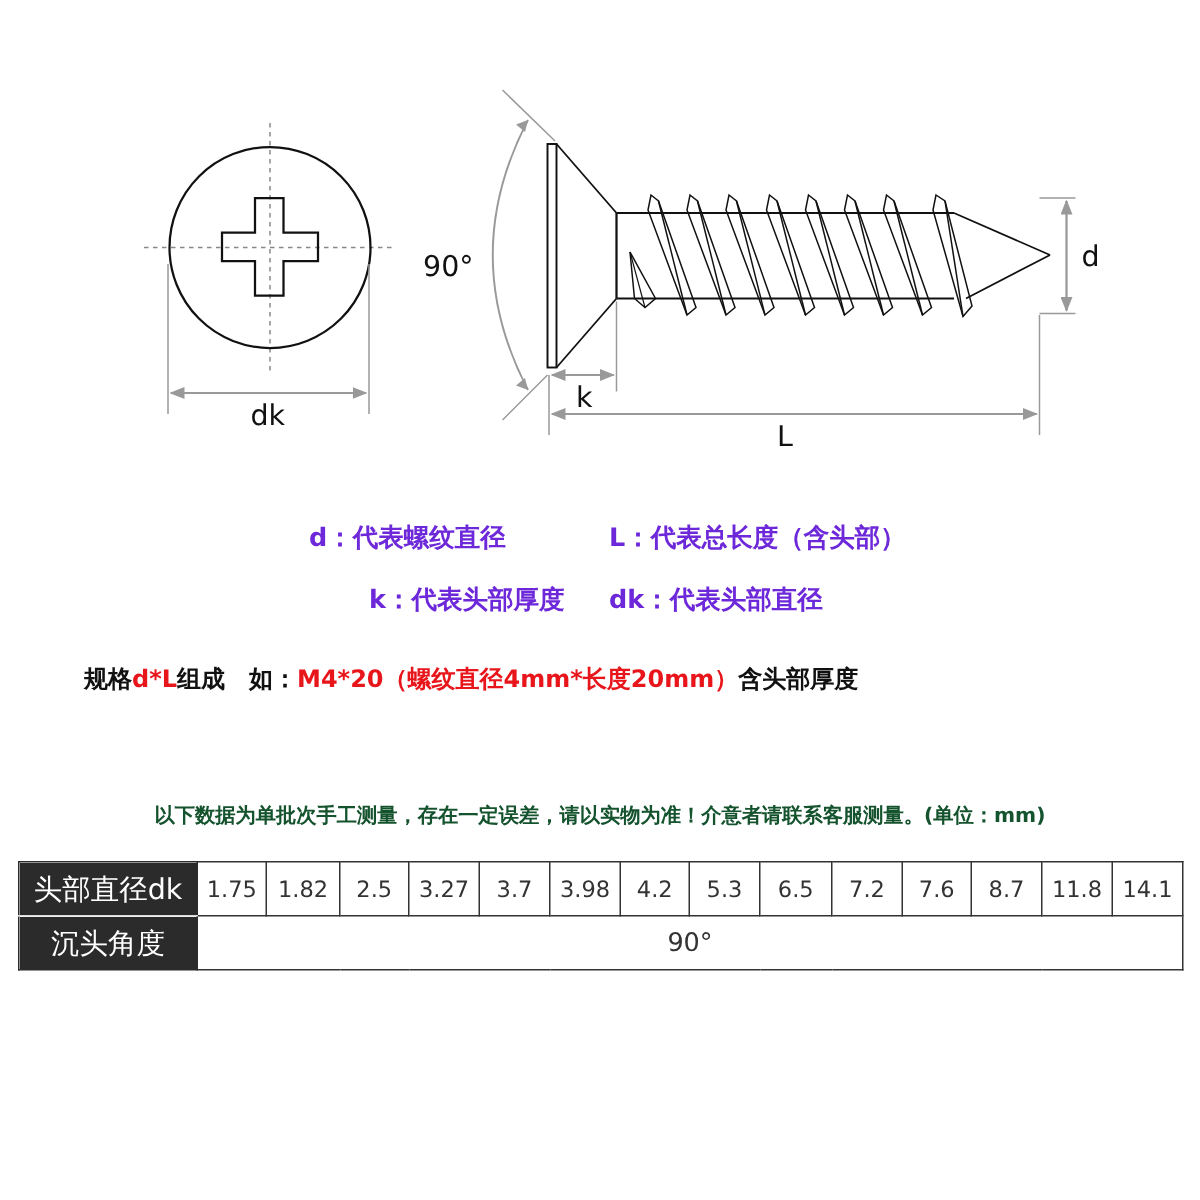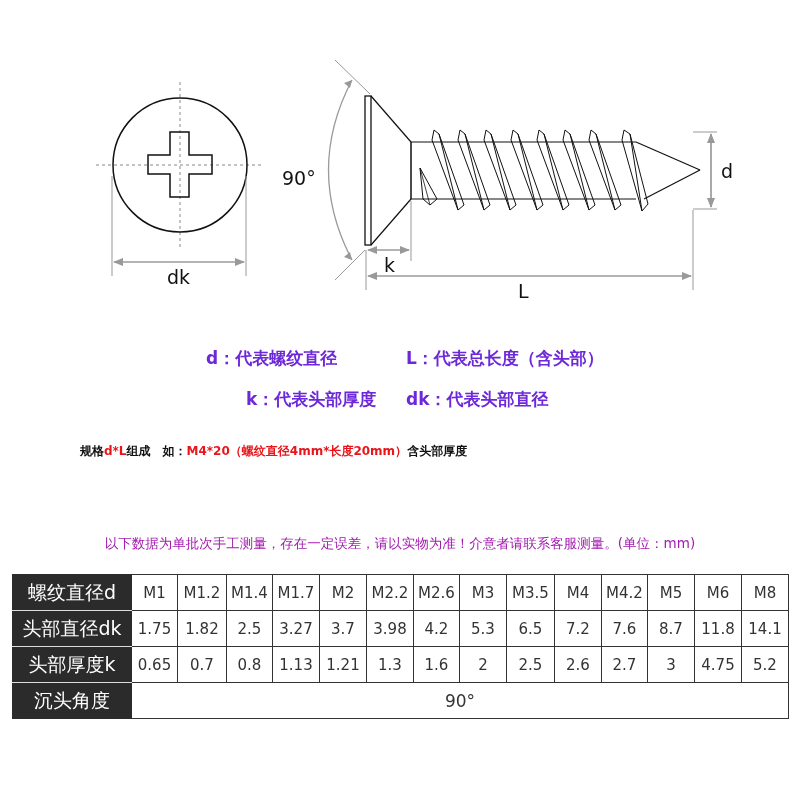--- a/index.html
+++ b/index.html
@@ -1,22 +1,22 @@
 <!DOCTYPE html>
 <html><head>
 <meta charset="utf-8">
 <style>
   html,body{margin:0;padding:0;background:#fff;}
   body{width:800px;height:800px;position:relative;overflow:hidden;font-family:"DejaVu Sans","Liberation Sans",sans-serif;color:#111;}
   svg.diagram{position:absolute;left:0;top:0;}
   .dimlabel{position:absolute;font-size:19px;color:#111;font-family:"DejaVu Sans",sans-serif;}
   .legend{position:absolute;font-size:17px;font-weight:bold;color:#6d28d9;white-space:nowrap;font-family:"DejaVu Sans",sans-serif;}
-  .spec{position:absolute;left:56px;top:443px;font-size:12px;font-weight:bold;white-space:nowrap;font-family:"DejaVu Sans",sans-serif;margin-left:24px;}
+  .spec{position:absolute;left:56px;top:443px;font-size:16px;font-weight:bold;white-space:nowrap;font-family:"DejaVu Sans",sans-serif;}
   .red{color:#e8151b;}
-  .note{position:absolute;left:0;width:800px;top:535px;text-align:center;font-size:13.5px;font-weight:normal;color:#a21caf;white-space:nowrap;font-family:"DejaVu Sans",sans-serif;}
+  .note{position:absolute;left:0;width:800px;top:535px;text-align:center;font-size:13.5px;font-weight:bold;color:#14532d;white-space:nowrap;font-family:"DejaVu Sans",sans-serif;}
   table.spec-table{position:absolute;left:12px;top:574px;border-collapse:collapse;table-layout:fixed;}
   table.spec-table td{border:1.5px solid #333;height:35px;padding:0;text-align:center;font-size:15px;color:#333;font-family:"DejaVu Sans",sans-serif;white-space:nowrap;overflow:hidden;}
   table.spec-table td.rowhead{background:#2b2b2b;color:#fff;font-size:19px;border-color:#2b2b2b;border-bottom:1.5px solid #ddd;}
   table.spec-table tr:last-child td.rowhead{border-bottom:1.5px solid #2b2b2b;}
   table.spec-table td.angle{font-size:17px;}
 </style>
 </head>
 <body>
 
 <svg class="diagram" width="800" height="320" viewBox="0 0 800 320">
@@ -124,69 +124,35 @@
       <col style="width:46px">
       <col style="width:47px">
       <col style="width:48px">
       <col style="width:47px">
       <col style="width:46px">
       <col style="width:47px">
       <col style="width:47px">
       <col style="width:47px">
   </colgroup>
   <tbody>
-      <tr>
-    <td class="rowhead">螺纹直径d</td>
-    <td>M1</td>
-    <td>M1.2</td>
-    <td>M1.4</td>
-    <td>M1.7</td>
-    <td>M2</td>
-    <td>M2.2</td>
-    <td>M2.6</td>
-    <td>M3</td>
-    <td>M3.5</td>
-    <td>M4</td>
-    <td>M4.2</td>
-    <td>M5</td>
-    <td>M6</td>
-    <td>M8</td>
-  </tr>
   <tr>
     <td class="rowhead">头部直径dk</td>
     <td>1.75</td>
     <td>1.82</td>
     <td>2.5</td>
     <td>3.27</td>
     <td>3.7</td>
     <td>3.98</td>
     <td>4.2</td>
     <td>5.3</td>
     <td>6.5</td>
     <td>7.2</td>
     <td>7.6</td>
     <td>8.7</td>
     <td>11.8</td>
     <td>14.1</td>
   </tr>
   <tr>
-    <td class="rowhead">头部厚度k</td>
-    <td>0.65</td>
-    <td>0.7</td>
-    <td>0.8</td>
-    <td>1.13</td>
-    <td>1.21</td>
-    <td>1.3</td>
-    <td>1.6</td>
-    <td>2</td>
-    <td>2.5</td>
-    <td>2.6</td>
-    <td>2.7</td>
-    <td>3</td>
-    <td>4.75</td>
-    <td>5.2</td>
-  </tr>
-  <tr>
     <td class="rowhead">沉头角度</td>
     <td class="angle" colspan="14">90°</td>
   </tr>
 </tbody>
   </table>
 
 </body></html>

